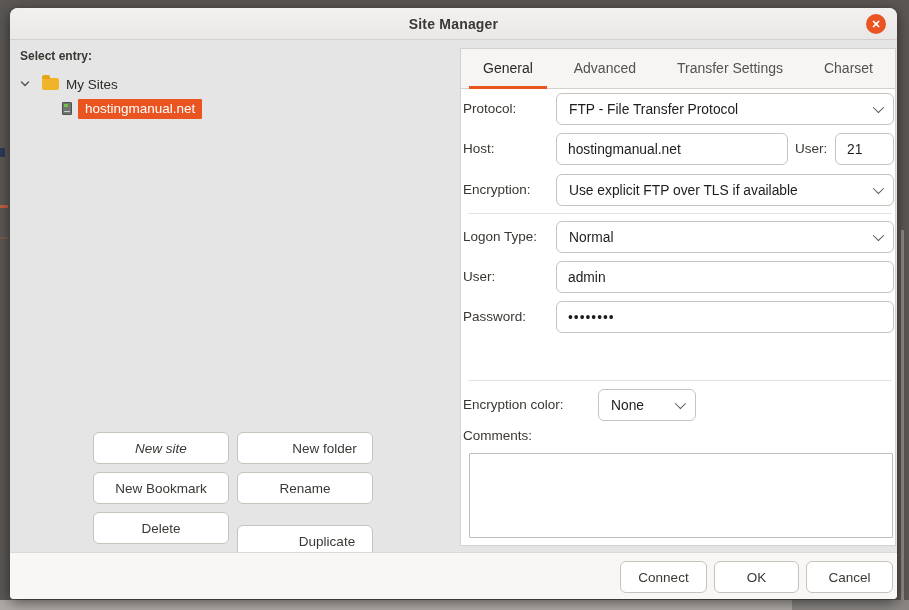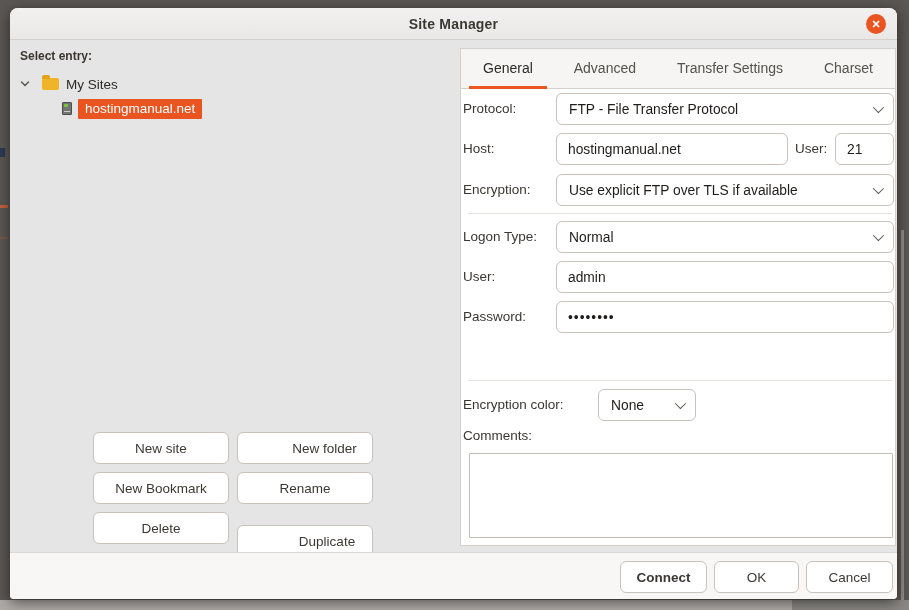--- a/index.html
+++ b/index.html
@@ -102,21 +102,21 @@
     </svg>
     <span class="folder-ico"></span>
     <span>My Sites</span>
   </div>
 
   <div class="tree-row site-row">
     <span class="server-ico"></span>
     <span class="site-selected">hostingmanual.net</span>
   </div>
 
-  <button class="side-btn" style="left:83px; top:424px;">New site</button>
+  <button class="side-btn" style="left:83px; top:424px;font-style:italic;">New site</button>
   <button class="side-btn" style="left:227px; top:424px;padding-left:39px;">New folder</button>
   <button class="side-btn" style="left:83px; top:464px;">New Bookmark</button>
   <button class="side-btn" style="left:227px; top:464px;">Rename</button>
   <button class="side-btn" style="left:83px; top:504px;">Delete</button>
   <button class="side-btn" style="left:227px; top:517px;padding-left:44px;">Duplicate</button>
 
   <div class="notebook">
 
     <div class="tabbar">
       <div class="tab active">
@@ -171,18 +171,18 @@
       <span>None</span>
       <span class="dd-chev"></span>
     </div>
 
     <div class="form-label" style="top:372px; line-height:30px;">Comments:</div>
     <textarea class="comments-area" style=""></textarea>
 
   </div>
 
   <div class="footer">
-    <button class="footer-btn" style="left:610px; width:87px;font-weight:bold;">Connect</button>
+    <button class="footer-btn" style="left:610px; width:87px;">Connect</button>
     <button class="footer-btn" style="left:704px; width:85px;">OK</button>
     <button class="footer-btn" style="left:796px; width:87px;">Cancel</button>
   </div>
 
 </div>
 
 </body></html>

